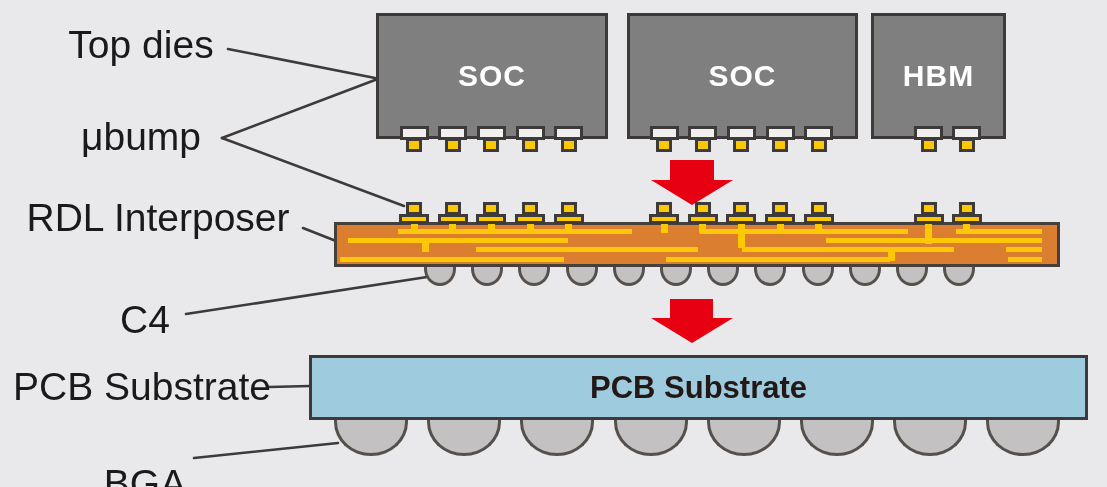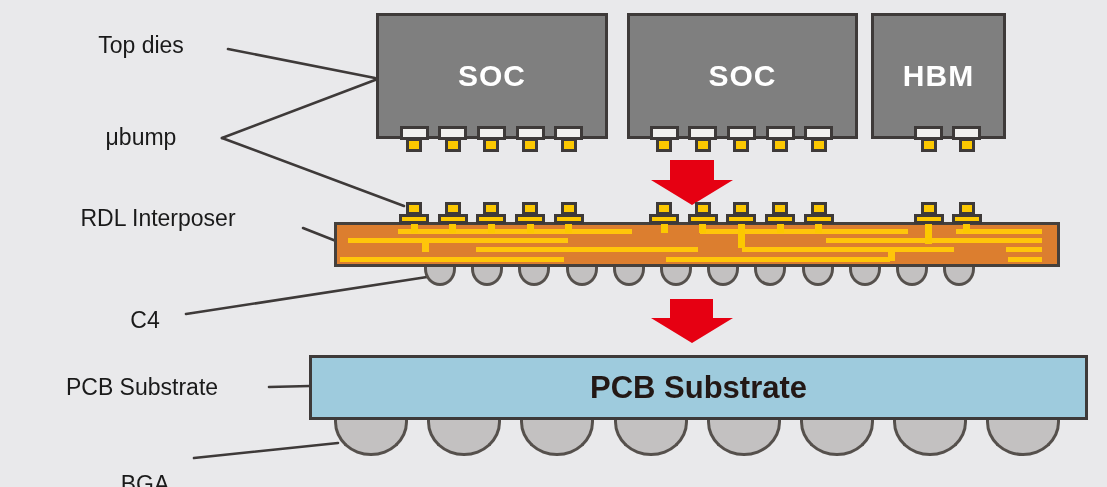--- a/index.html
+++ b/index.html
@@ -7,21 +7,21 @@
   #canvas{
     position:relative;
     width:1107px;height:487px;
     background:#e9e9eb;
     overflow:hidden;
   }
   #overlay{position:absolute;left:0;top:0;width:1107px;height:487px;z-index:1;}
   .lbl{
     position:absolute;z-index:2;
     transform:translateX(-50%);
-    font-size:23px;line-height:34px;color:#1a1a1a;
+    font-size:39px;line-height:34px;color:#1a1a1a;
     white-space:nowrap;
   }
   .die{
     position:absolute;z-index:3;
     background:#7f7f7f;border:3px solid #3e3a39;
     box-sizing:border-box;
     display:flex;align-items:center;justify-content:center;
     color:#ffffff;font-weight:bold;font-size:30px;letter-spacing:1px;
   }
   .pad{

